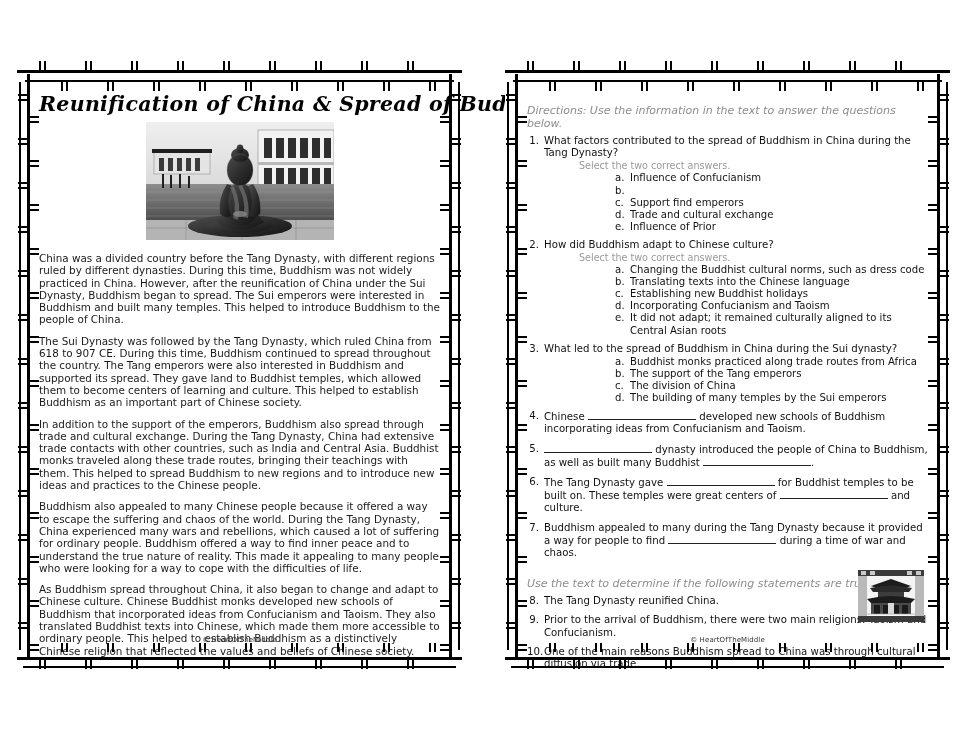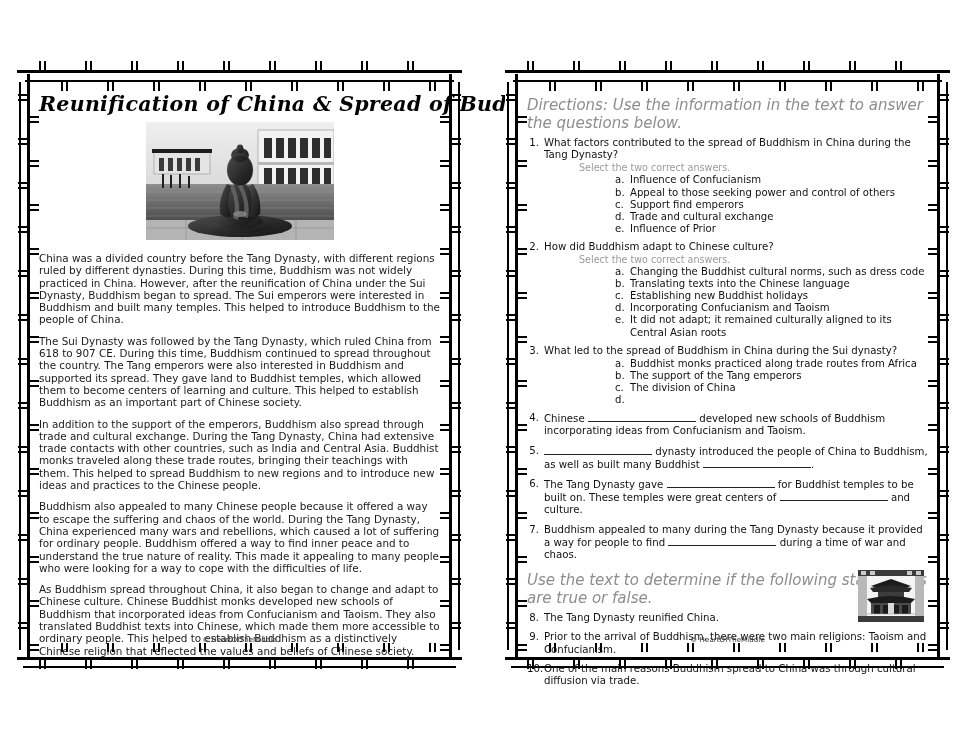--- a/index.html
+++ b/index.html
@@ -125,24 +125,24 @@
     border-bottom: 1px solid #222;
     vertical-align: baseline;
     height: 10px;
   }
   .blank.name   { width: 190px; }
   .blank.date   { width: 78px; }
   .blank.period { width: 44px; }
   .blank.inline { width: 108px; height: 9px; }
 
   .directions {
-    font-size: 15px;
+    font-size: 11px;
     font-style: italic;
     color: #8d8d8d;
-    margin: 10px 0 5px 0;
+    margin: 18px 0 5px 0;
   }
 
   .qitem {
     display: flex;
     font-size: 10.2px;
     line-height: 12.2px;
     color: #111;
     margin-bottom: 1px;
   }
   .qnum {
@@ -690,21 +690,20 @@
             <div class="qtext">What factors contributed to the spread of Buddhism in China during the Tang Dynasty?</div>
           </div>
           <div class="hint">Select the two correct answers.</div>
           <ul class="choices">
             <li class="choice">
               <span class="cl">a.</span>
               <span>Influence of Confucianism</span>
             </li>
             <li class="choice">
               <span class="cl">b.</span>
-              <span>Appeal to those seeking power and control of others</span>
             </li>
             <li class="choice">
               <span class="cl">c.</span>
               <span>Support find emperors</span>
             </li>
             <li class="choice">
               <span class="cl">d.</span>
               <span>Trade and cultural exchange</span>
             </li>
             <li class="choice">
@@ -751,20 +750,21 @@
             <li class="choice">
               <span class="cl">b.</span>
               <span>The support of the Tang emperors</span>
             </li>
             <li class="choice">
               <span class="cl">c.</span>
               <span>The division of China</span>
             </li>
             <li class="choice">
               <span class="cl">d.</span>
+              <span>The building of many temples by the Sui emperors</span>
             </li>
           </ul>
         </div>
 
 
       <div id="fill-container">
           <div class="qitem fillitem">
             <div class="qnum">4.</div>
             <div class="qtext"><span>Chinese </span><span class="blank inline"></span><span> developed new schools of Buddhism incorporating ideas from Confucianism and Taoism.</span></div>
           </div>

